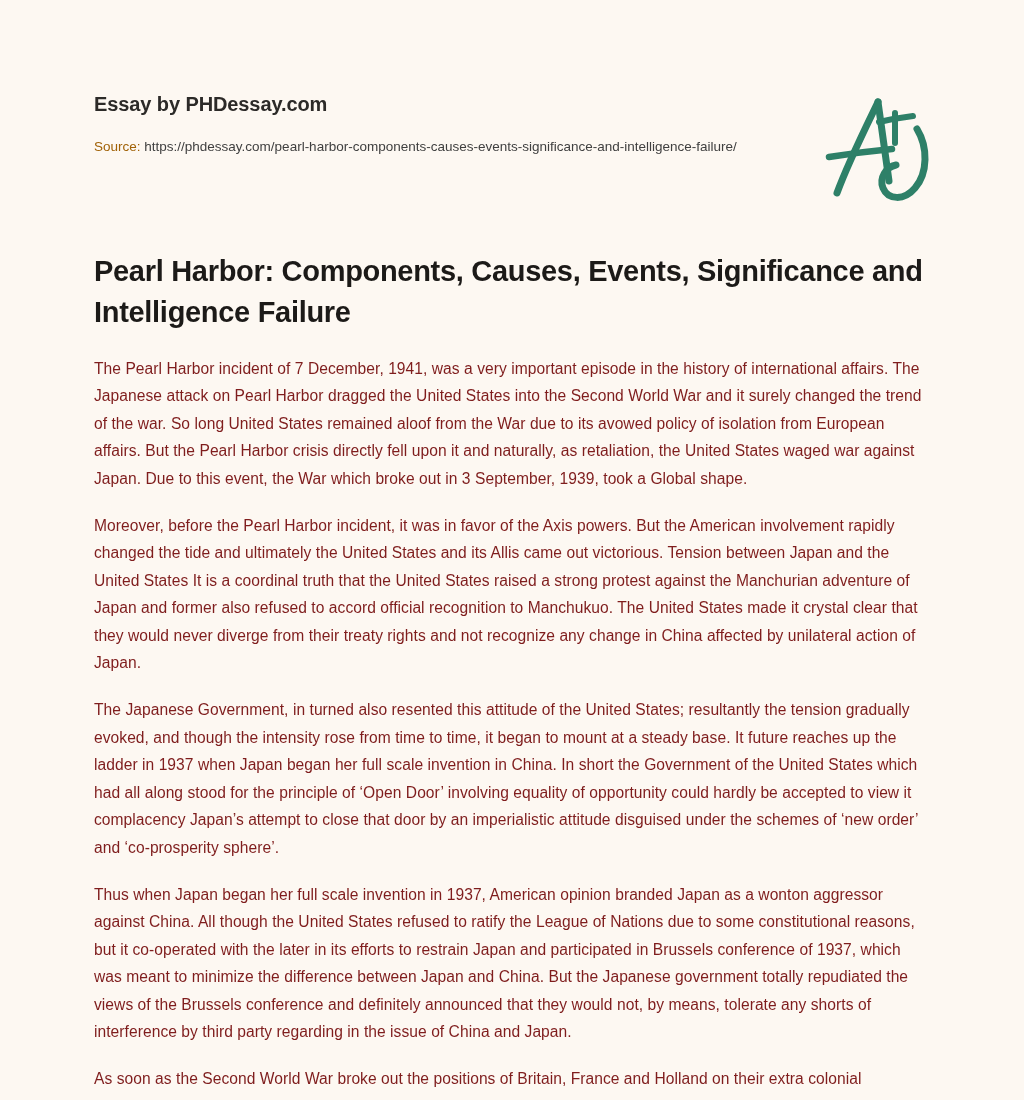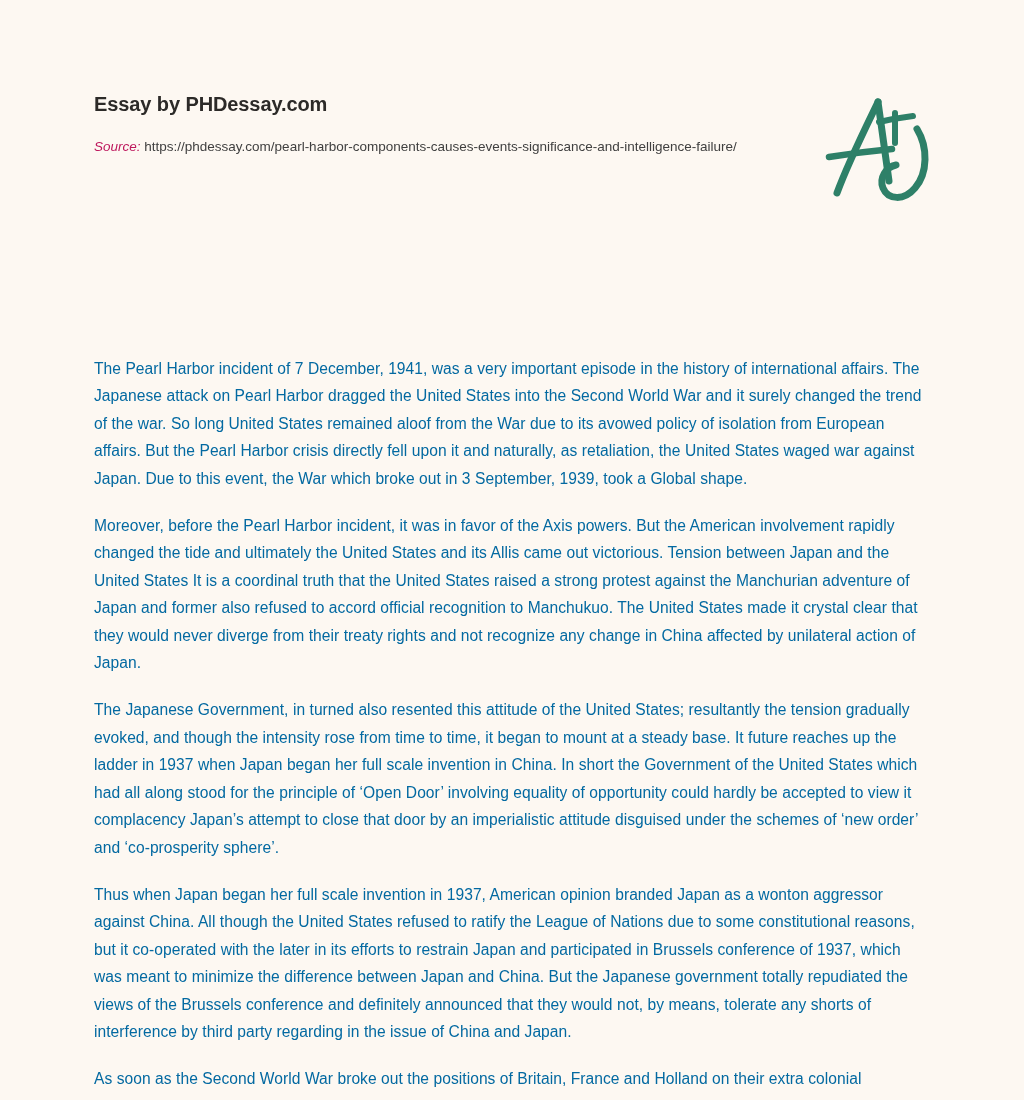--- a/index.html
+++ b/index.html
@@ -44,22 +44,21 @@
 
   .source-line {
     margin: 16px 0 0 0;
     font-size: 13.5px;
     line-height: 27px;
     width: 690px;
     word-break: break-word;
   }
 
   .source-label {
-    color: #be185d;
-    font-style: italic;
+    color: #a16207;
   }
 
   .source-url {
     color: #404040;
     text-decoration: none;
   }
 
   
   .logo {
     position: absolute;
@@ -89,21 +88,21 @@
     position: absolute;
     left: 94px;
     top: 322px;
     width: 838px;
   }
 
   .article p {
     margin: 0 0 20px 0;
     font-size: 15.6px;
     line-height: 27.4px;
-    color: #0369a1;
+    color: #7f1d1d;
     letter-spacing: 0.05px;
   }
   .article p:last-child { margin-bottom: 0; }
 </style>
 </head>
 <body>
 
 <div class="page">
 
   <div class="masthead">
@@ -127,20 +126,21 @@
 
         <path d="M79 28 C 79 40, 79 50, 79 58" stroke-width="6"></path>
 
         <path d="M63 37 C 76 34, 89 32, 97 31" stroke-width="6"></path>
 
         <path d="M101 44 C 112 62, 112 88, 99 103 C 88 116, 72 115, 67 103 C 63 93, 70 82, 80 80" stroke-width="7"></path>
       </g>
     </svg>
   </div>
 
+  <h1 class="doc-title">Pearl Harbor: Components, Causes, Events, Significance and Intelligence Failure</h1>
 
   <div class="article">
     <p>The Pearl Harbor incident of 7 December, 1941, was a very important episode in the history of international affairs. The Japanese attack on Pearl Harbor dragged the United States into the Second World War and it surely changed the trend of the war. So long United States remained aloof from the War due to its avowed policy of isolation from European affairs. But the Pearl Harbor crisis directly fell upon it and naturally, as retaliation, the United States waged war against Japan. Due to this event, the War which broke out in 3 September, 1939, took a Global shape.</p>
     <p>Moreover, before the Pearl Harbor incident, it was in favor of the Axis powers. But the American involvement rapidly changed the tide and ultimately the United States and its Allis came out victorious. Tension between Japan and the United States It is a coordinal truth that the United States raised a strong protest against the Manchurian adventure of Japan and former also refused to accord official recognition to Manchukuo. The United States made it crystal clear that they would never diverge from their treaty rights and not recognize any change in China affected by unilateral action of Japan.</p>
     <p>The Japanese Government, in turned also resented this attitude of the United States; resultantly the tension gradually evoked, and though the intensity rose from time to time, it began to mount at a steady base. It future reaches up the ladder in 1937 when Japan began her full scale invention in China. In short the Government of the United States which had all along stood for the principle of ‘Open Door’ involving equality of opportunity could hardly be accepted to view it complacency Japan’s attempt to close that door by an imperialistic attitude disguised under the schemes of ‘new order’ and ‘co-prosperity sphere’.</p>
     <p>Thus when Japan began her full scale invention in 1937, American opinion branded Japan as a wonton aggressor against China. All though the United States refused to ratify the League of Nations due to some constitutional reasons, but it co-operated with the later in its efforts to restrain Japan and participated in Brussels conference of 1937, which was meant to minimize the difference between Japan and China. But the Japanese government totally repudiated the views of the Brussels conference and definitely announced that they would not, by means, tolerate any shorts of interference by third party regarding in the issue of China and Japan.</p>
     <p>As soon as the Second World War broke out the positions of Britain, France and Holland on their extra colonial possessions in East Asia became weak. Hence, at that time, Japan grabbed the opportunity to builds its own hold in Eastern Asia. Japan sought to strengthen their positions through diplomatic preparations. In the mean time they had already joined Germany and Italy in the anti-communist impact. In the year 1940 Japan signed a treaty of military alliance with these two powers. According to</p>
   </div>
 
 </div>

